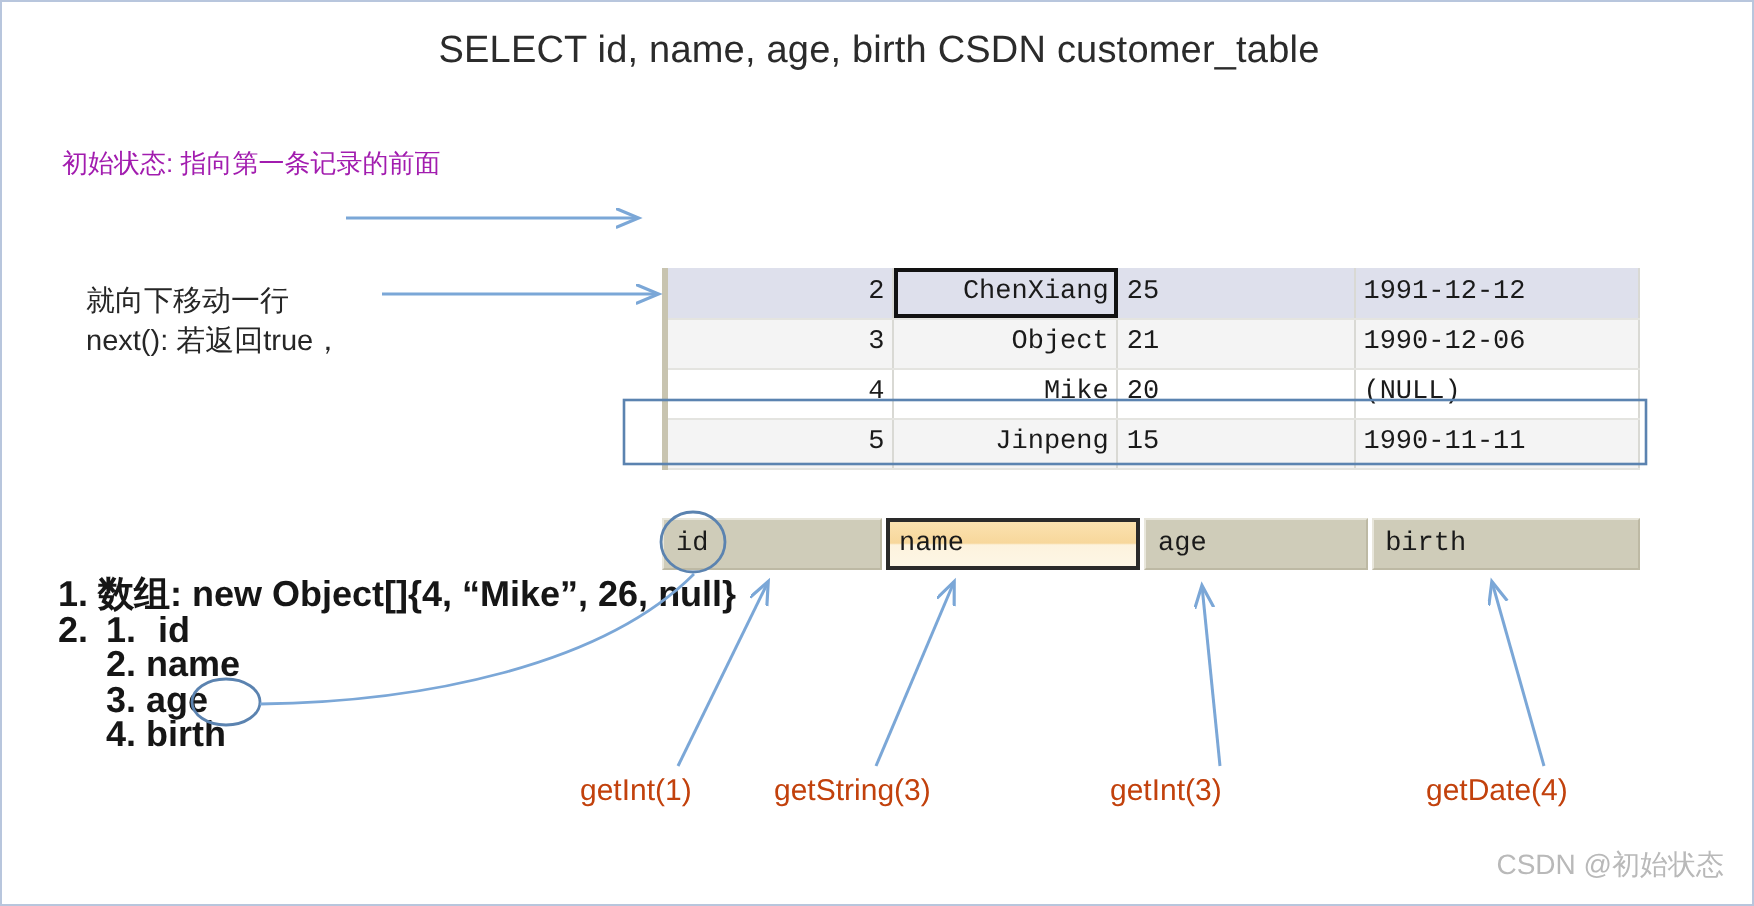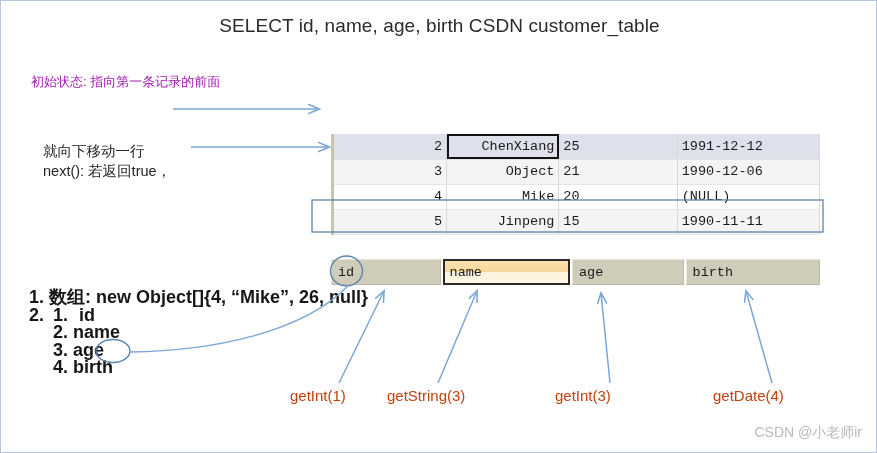--- a/index.html
+++ b/index.html
@@ -218,14 +218,14 @@
     <ellipse cx="112" cy="350" rx="17" ry="11.5" fill="none" stroke="#5b83b0" stroke-width="1.4"></ellipse>
 
     <path d="M129,351 C210,350 300,332 346,286" fill="none" stroke="#7ba7d7" stroke-width="1.4"></path>
 
     <line x1="338" y1="382" x2="383" y2="290" stroke="#7ba7d7" stroke-width="1.5" marker-end="url(#ah)"></line>
     <line x1="437" y1="382" x2="476" y2="290" stroke="#7ba7d7" stroke-width="1.5" marker-end="url(#ah)"></line>
     <line x1="609" y1="382" x2="600" y2="292" stroke="#7ba7d7" stroke-width="1.5" marker-end="url(#ah)"></line>
     <line x1="771" y1="382" x2="745" y2="290" stroke="#7ba7d7" stroke-width="1.5" marker-end="url(#ah)"></line>
   </svg>
 
-  <div id="watermark">CSDN @小老师ir</div>
+  <div id="watermark">CSDN @初始状态</div>
 </div>
 
 </body></html>

